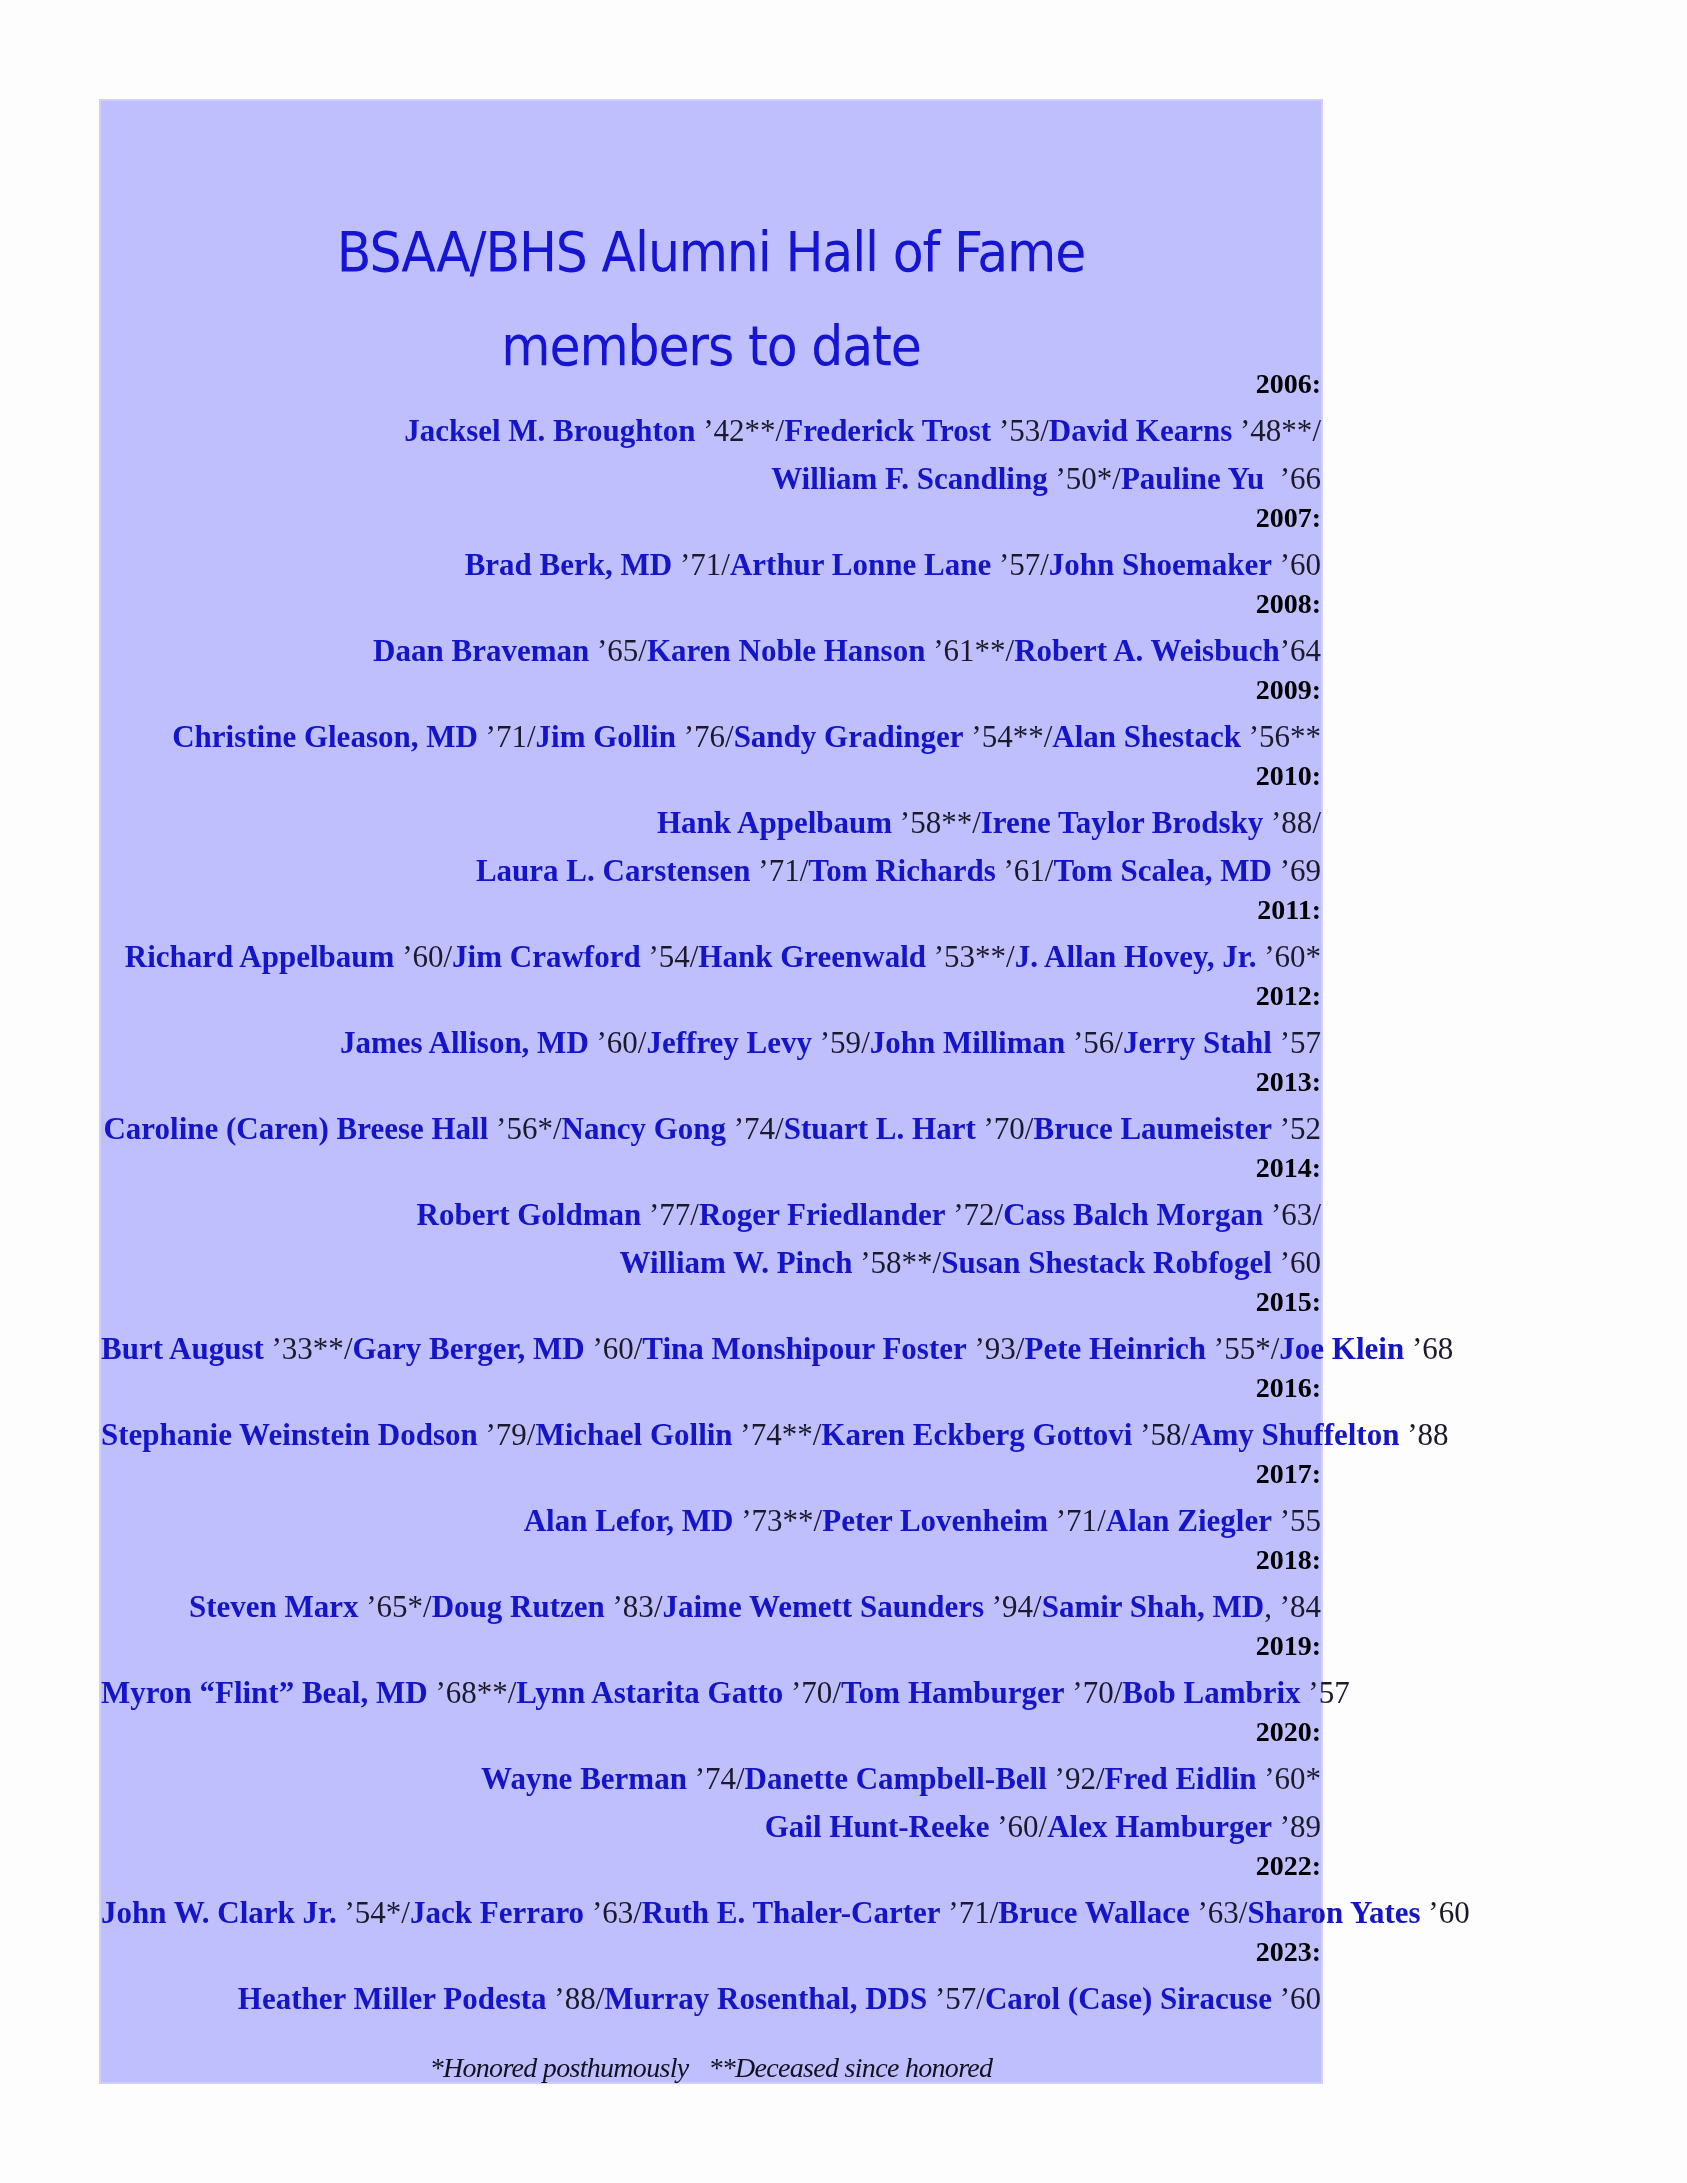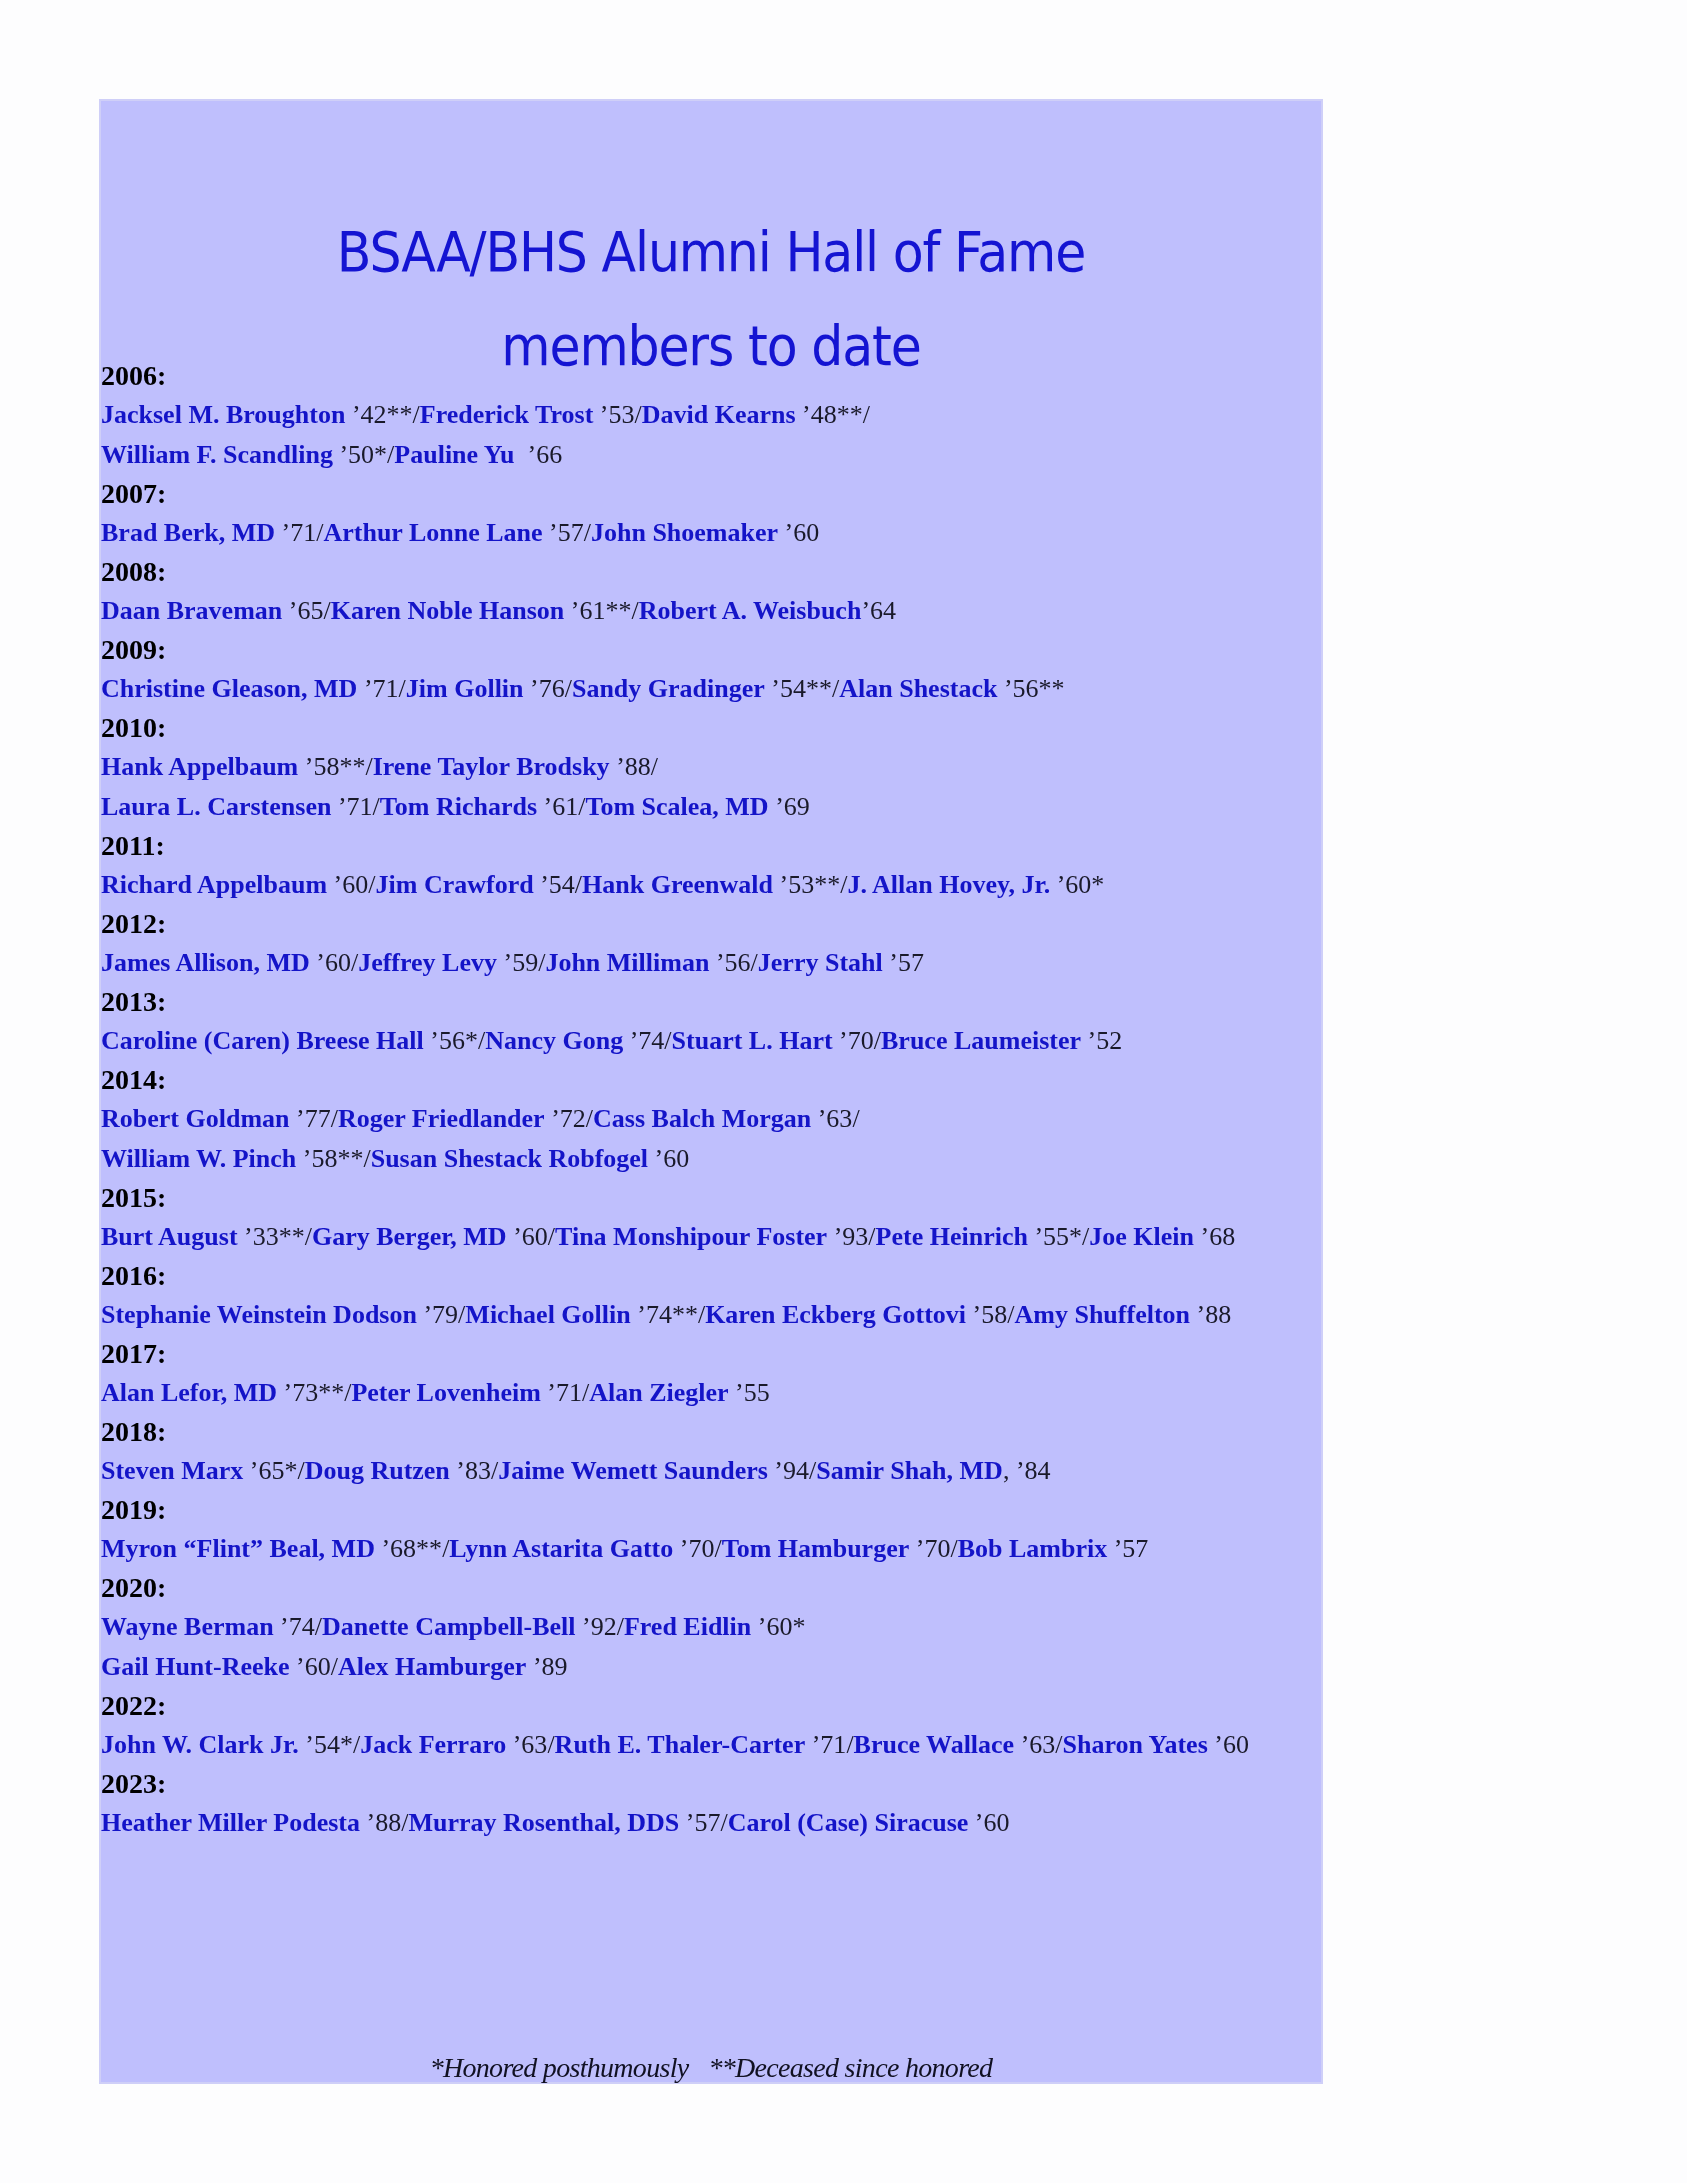--- a/index.html
+++ b/index.html
@@ -35,38 +35,39 @@
     font-size: 55px;
     line-height: 94px;
     letter-spacing: -1.3px;
     transform: scaleX(0.92);
   }
   .title .line { display: block; }
   .roster {
     position: absolute;
     left: 0;
     right: 0;
-    top: 256px;
-    text-align: left;
+    top: 264px;
+    text-align: right;
     font-family: "Liberation Serif", serif;
   }
   .year {
     display: block;
     color: #000000;
     font-weight: bold;
     font-size: 28px;
     line-height: 38px;
     height: 38px;
   }
   .names-line {
     display: block;
-    font-size: 26px;
+    font-size: 31px;
     line-height: 40px;
     height: 40px;
     white-space: nowrap;
+    margin-top: 8px;
   }
   .honoree-name {
     color: #1414c8;
     font-weight: bold;
   }
   .honoree-class {
     color: #1a1a2a;
     font-weight: normal;
   }
   .sep {

